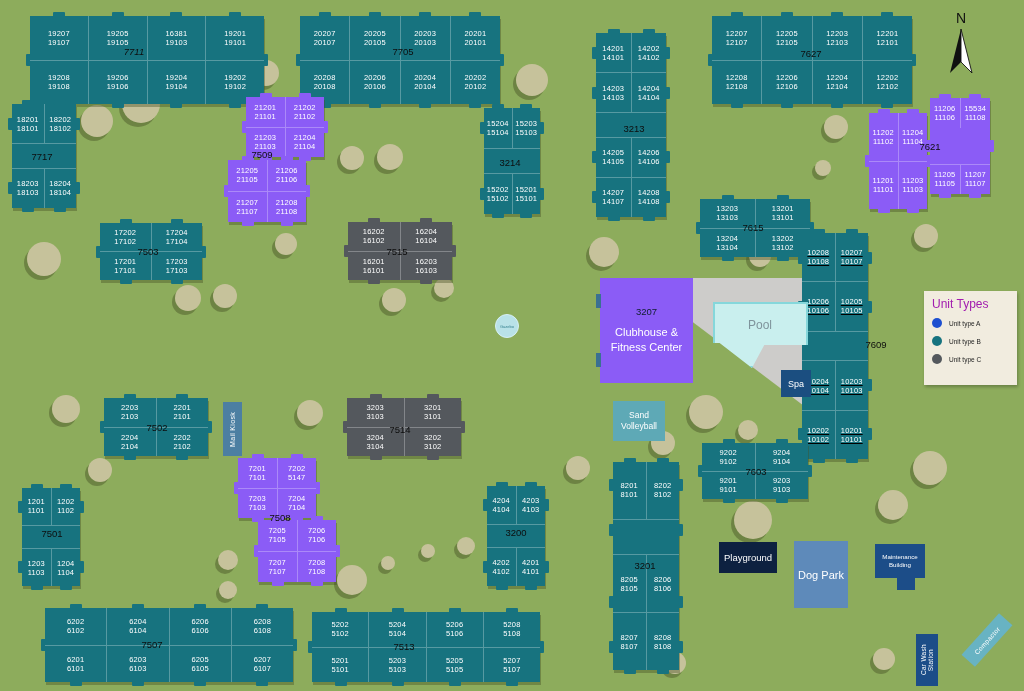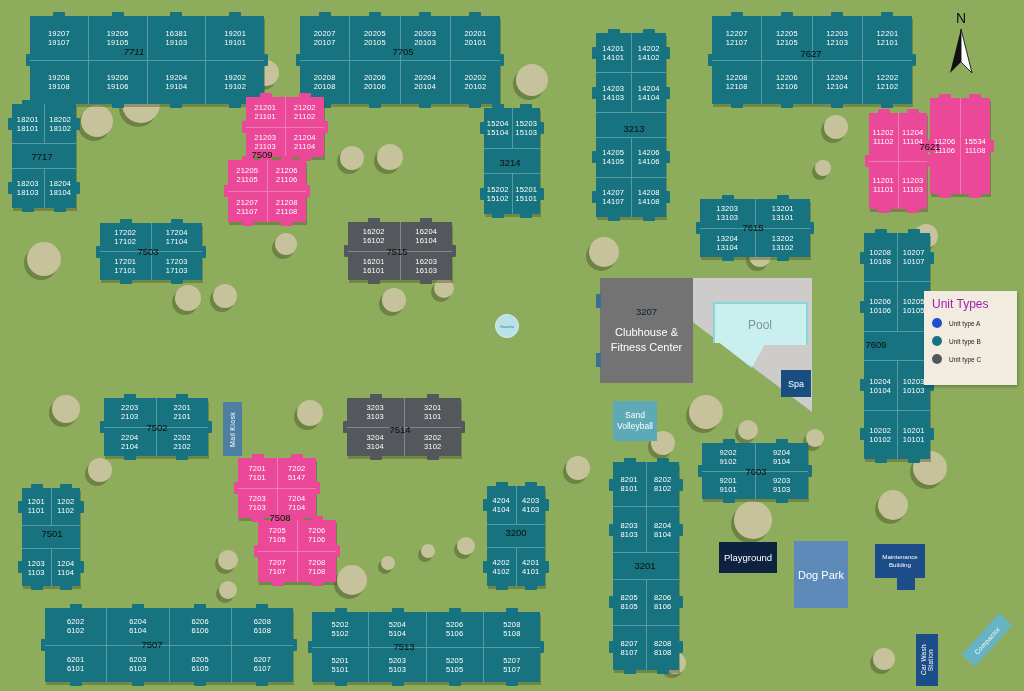--- a/index.html
+++ b/index.html
@@ -2,49 +2,49 @@
 <html><head>
 <meta charset="utf-8">
 <style>
   html,body{margin:0;padding:0;background:#6f8c47;}
   .map{position:relative;width:1024px;height:691px;background:#8dac5c;overflow:hidden;
        font-family:"Liberation Sans",sans-serif;}
   .tree{position:absolute;border-radius:50%;background:#c6c29b;
         box-shadow:-3px 4px 0 rgba(72,82,38,.45);z-index:1;}
   .bld{position:absolute;display:flex;flex-direction:column;z-index:2;
        box-shadow:1px 3px 0 rgba(70,80,35,.4);}
-  .tA{background:#ec4899;}
+  .tA{background:#8b5cf6;}
   .tB{background:#17737f;}
   .tC{background:#54585d;}
   .brow{flex:1;display:flex;min-height:0;}
   .brow.gap{flex:.6;}
   .brow:not(:first-child){border-top:1px solid rgba(255,255,255,.28);}
   .cell{flex:1;display:flex;flex-direction:column;align-items:center;justify-content:center;
         color:#fff;font-size:7.5px;line-height:9px;letter-spacing:.2px;overflow:hidden;}
   .cell:not(:first-child){border-left:1px solid rgba(255,255,255,.28);}
   .bump{position:absolute;background:inherit;border-radius:1px;z-index:-1;}
   .blabel{position:absolute;transform:translate(-50%,-50%);font-size:9.5px;color:#0d0d0d;
           white-space:nowrap;z-index:4;}
   .amen{position:absolute;display:flex;align-items:center;justify-content:center;
         text-align:center;color:#fff;z-index:2;}
   .deck{left:693px;top:278px;width:119px;height:134px;background:#cdcccа;
         background:#cdccca;clip-path:polygon(0 0,100% 0,100% 100%,0 33%);z-index:2;position:absolute;}
   .pool{left:713px;top:302px;width:95px;height:66px;background:#c9efee;position:absolute;z-index:3;
         clip-path:polygon(0 0,100% 0,100% 65%,54% 65%,41% 100%,7% 62%,0 62%);
         box-shadow:inset 0 0 0 2px rgba(125,212,216,.9);}
   .pool-label{position:absolute;left:760px;top:318px;transform:translate(-50%,0);
         color:#7f949c;font-size:12px;z-index:4;}
-  .clubhouse{left:600px;top:278px;width:93px;height:105px;background:#737373;flex-direction:column;}
+  .clubhouse{left:600px;top:278px;width:93px;height:105px;background:#8b5cf6;flex-direction:column;}
   .clubhouse:before,.clubhouse:after{content:"";position:absolute;left:-4px;width:5px;height:14px;
         background:#3a7092;}
   .clubhouse:before{top:16px;} .clubhouse:after{bottom:16px;}
   .ch-num{color:#0e1e2c;font-size:9.5px;margin-bottom:8px;}
   .ch-name{font-size:11px;line-height:15px;}
   .spa{left:781px;top:370px;width:30px;height:27px;background:#1b4e80;font-size:9px;z-index:3;}
-  .sandvb{left:613px;top:401px;width:44px;height:40px;background:#5ea9b6;font-size:8.5px;line-height:11px;}
+  .sandvb{left:613px;top:401px;width:52px;height:40px;background:#5ea9b6;font-size:8.5px;line-height:11px;}
   .playground{left:719px;top:542px;width:58px;height:31px;background:#0d2140;font-size:9.5px;}
   .dogpark{left:794px;top:541px;width:54px;height:67px;background:#5e8aba;font-size:11px;}
   .maint{left:875px;top:544px;width:50px;height:34px;background:#1c4d88;font-size:6.2px;line-height:8px;}
   .maint-tab{left:897px;top:578px;width:18px;height:12px;background:#1c4d88;position:absolute;z-index:2;}
   .carwash{left:916px;top:634px;width:22px;height:52px;background:#1c4d88;}
   .compactor{left:978px;top:612px;width:18px;height:56px;background:#68b3c3;transform:rotate(42deg);}
   .kiosk{left:223px;top:402px;width:19px;height:54px;background:#4c7fa2;}
   .vtext{writing-mode:vertical-rl;transform:rotate(180deg);font-size:6.5px;letter-spacing:.3px;}
   .kiosk .vtext{font-size:7px;}
   .gazebo{left:495px;top:314px;width:22px;height:22px;border-radius:50%;background:#b9e2e8;
@@ -534,20 +534,30 @@
       <div class="brow">
         <div class="cell">
           <span>11206</span>
           <span>11106</span>
         </div>
         <div class="cell">
           <span>15534</span>
           <span>11108</span>
         </div>
       </div>
+      <div class="brow">
+        <div class="cell">
+          <span>11205</span>
+          <span>11105</span>
+        </div>
+        <div class="cell">
+          <span>11207</span>
+          <span>11107</span>
+        </div>
+      </div>
       <div class="bump" style="left: 9px; top: -4px; width: 12px; height: 5px;"></div>
       <div class="bump" style="left: 9px; top: 95px; width: 12px; height: 5px;"></div>
       <div class="bump" style="left: 39px; top: -4px; width: 12px; height: 5px;"></div>
       <div class="bump" style="left: 39px; top: 95px; width: 12px; height: 5px;"></div>
       <div class="bump" style="left: -4px; top: 42px; width: 5px; height: 12px;"></div>
       <div class="bump" style="left: 59px; top: 42px; width: 5px; height: 12px;"></div>
     </div>
     <div class="blabel" style="left: 930px; top: 146px;">7621</div>
     <div class="bld tB" style="left: 100px; top: 223px; width: 102px; height: 57px;">
       <div class="brow">
@@ -629,21 +639,21 @@
         </div>
       </div>
       <div class="bump" style="left: 21.5px; top: -4px; width: 12px; height: 5px;"></div>
       <div class="bump" style="left: 21.5px; top: 57px; width: 12px; height: 5px;"></div>
       <div class="bump" style="left: 76.5px; top: -4px; width: 12px; height: 5px;"></div>
       <div class="bump" style="left: 76.5px; top: 57px; width: 12px; height: 5px;"></div>
       <div class="bump" style="left: -4px; top: 23px; width: 5px; height: 12px;"></div>
       <div class="bump" style="left: 109px; top: 23px; width: 5px; height: 12px;"></div>
     </div>
     <div class="blabel" style="left: 753px; top: 227px;">7615</div>
-    <div class="bld tB" style="left: 864px; top: 233px; width: 66px; height: 226px;">
+    <div class="bld tB" style="left: 802px; top: 233px; width: 66px; height: 226px; text-decoration: underline;">
       <div class="brow">
         <div class="cell">
           <span>10208</span>
           <span>10108</span>
         </div>
         <div class="cell">
           <span>10207</span>
           <span>10107</span>
         </div>
       </div>
@@ -875,30 +885,20 @@
       <div class="brow">
         <div class="cell">
           <span>8201</span>
           <span>8101</span>
         </div>
         <div class="cell">
           <span>8202</span>
           <span>8102</span>
         </div>
       </div>
-      <div class="brow">
-        <div class="cell">
-          <span>8203</span>
-          <span>8103</span>
-        </div>
-        <div class="cell">
-          <span>8204</span>
-          <span>8104</span>
-        </div>
-      </div>
       <div class="brow gap"></div>
       <div class="brow">
         <div class="cell">
           <span>8205</span>
           <span>8105</span>
         </div>
         <div class="cell">
           <span>8206</span>
           <span>8106</span>
         </div>

